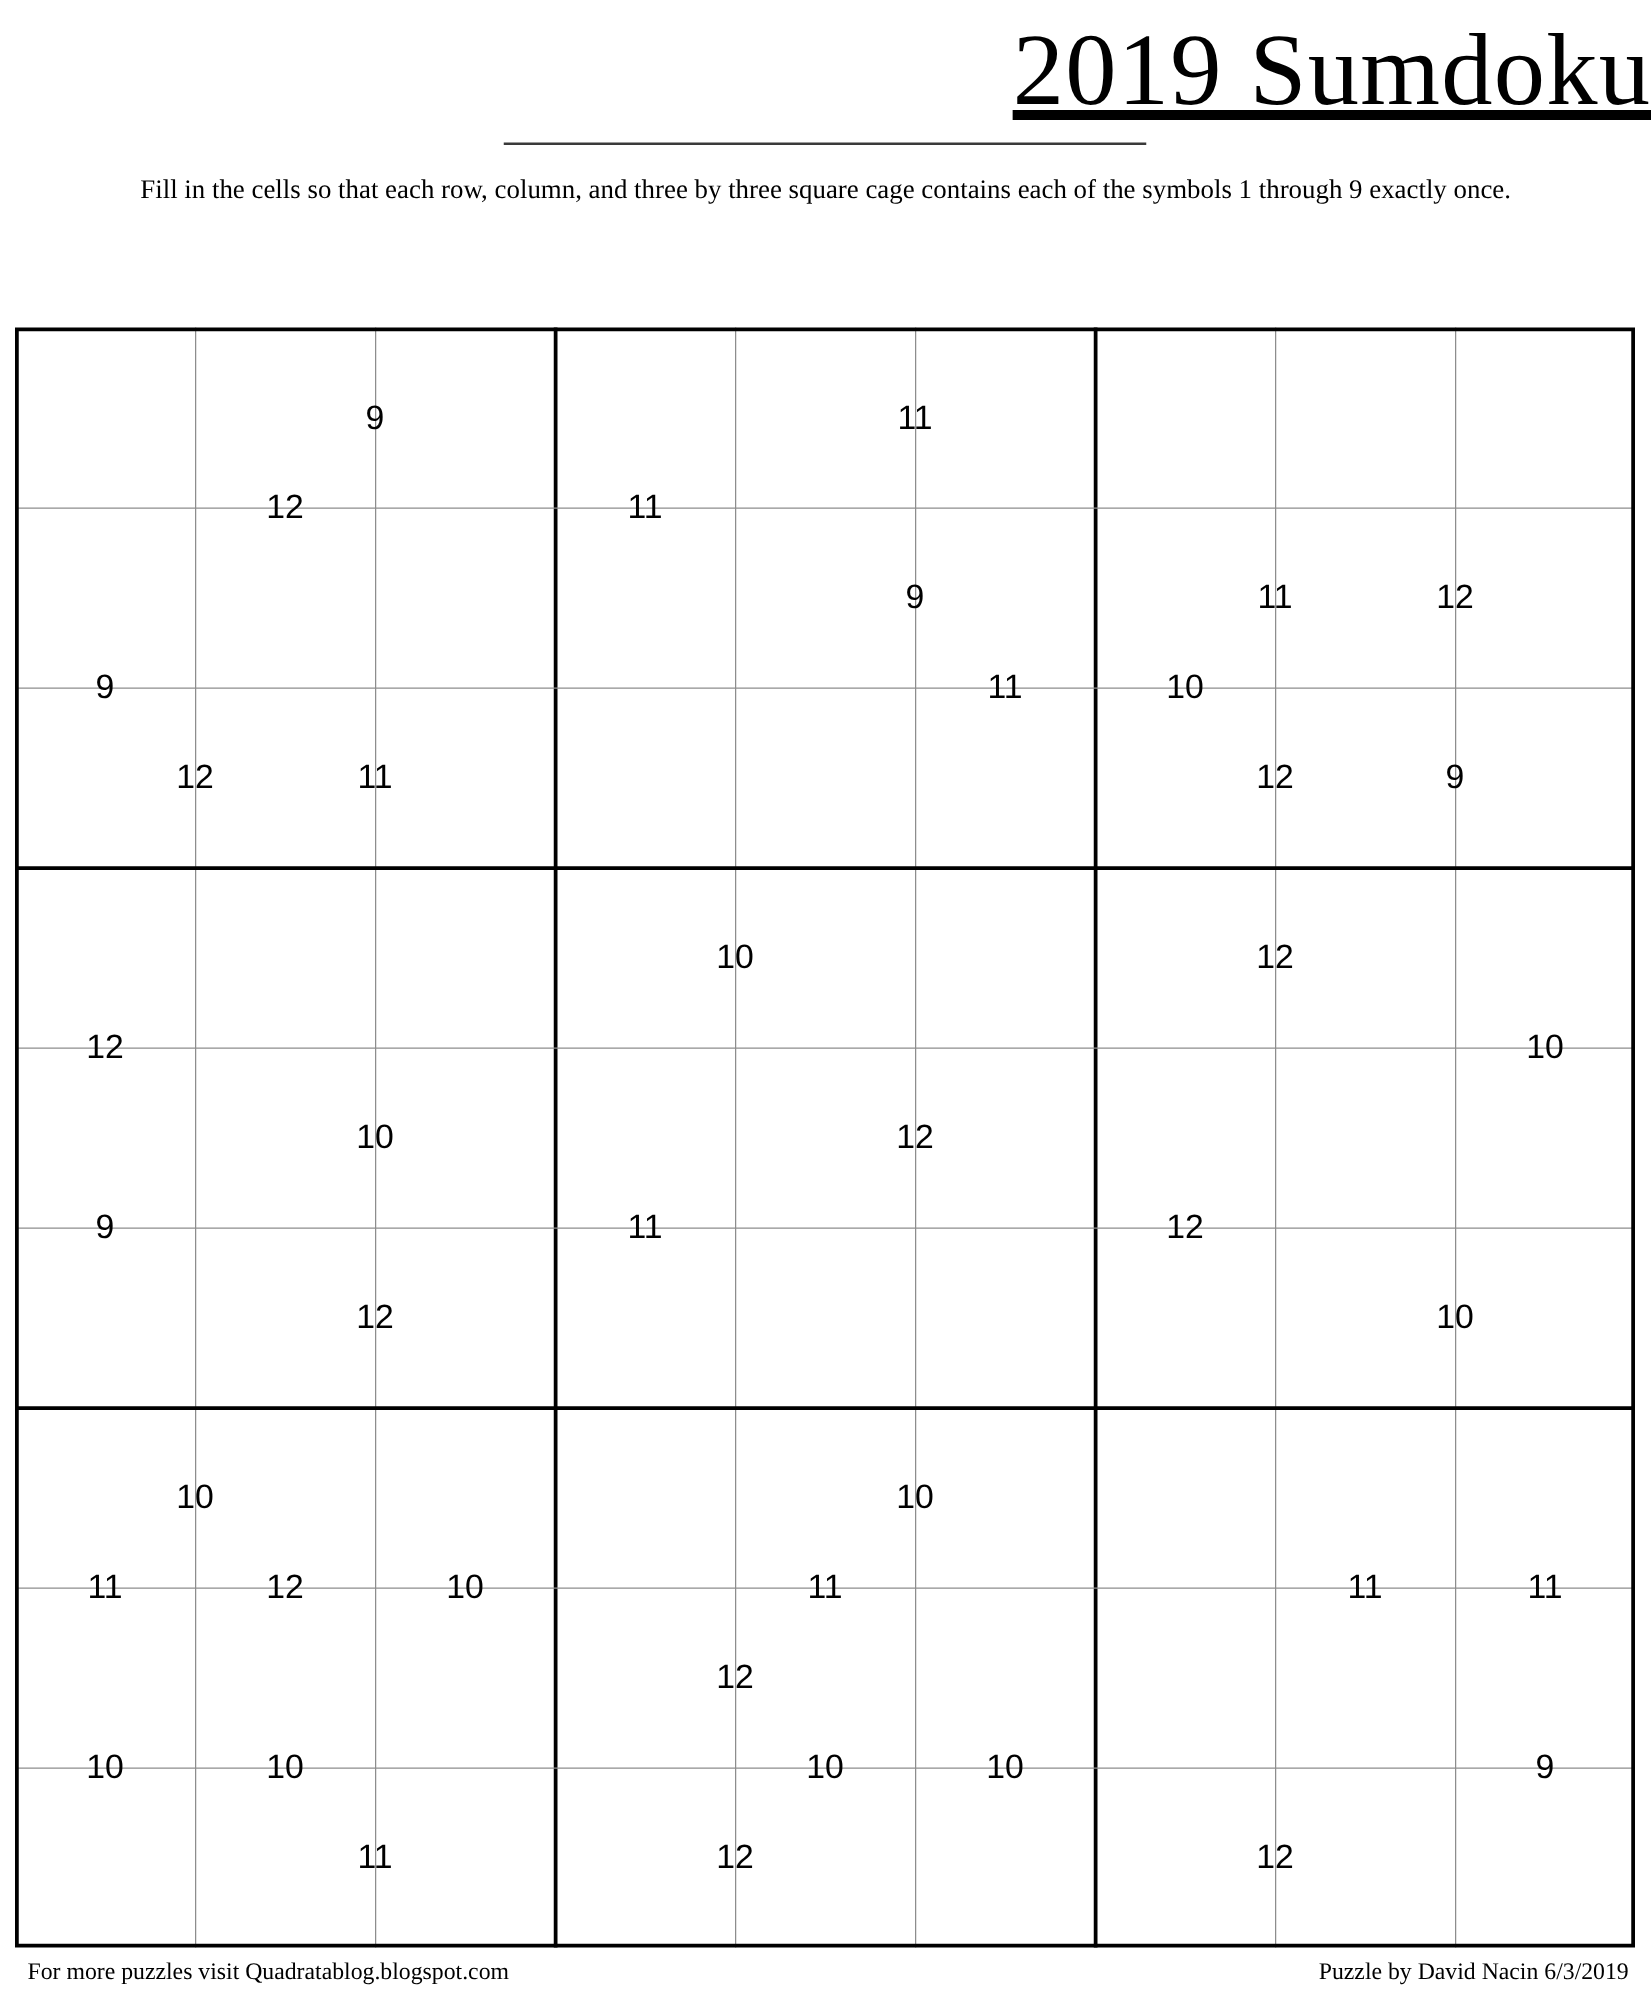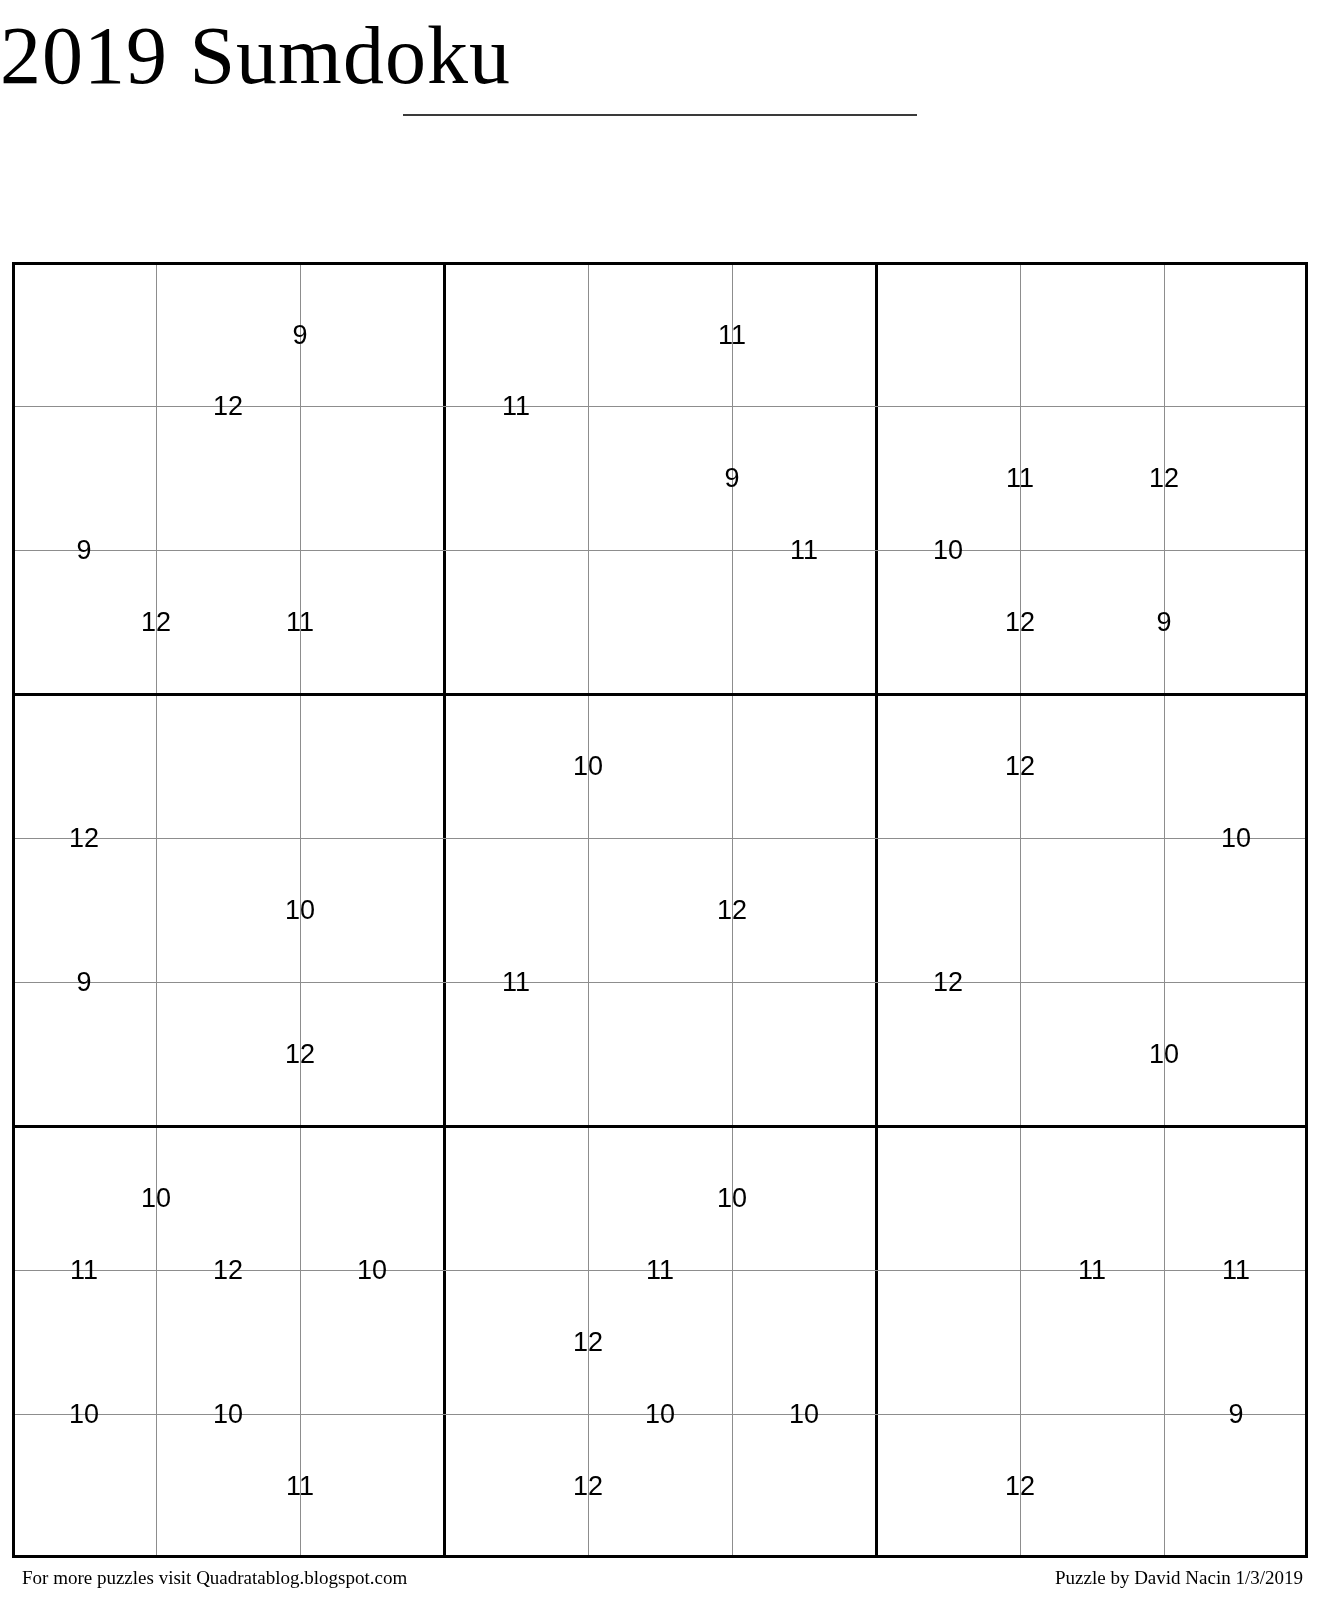--- a/index.html
+++ b/index.html
@@ -22,27 +22,28 @@
     left: 0;
     top: 0;
     width: 1321px;
     height: 258px;
   }
   #puzzle-title {
     position: absolute;
     left: 0;
     top: 8px;
     width: 1321px;
-    text-align: left;
+    text-align: right;
     font-size: 82px;
     line-height: 96px;
     font-weight: 400;
     letter-spacing: 1px;
     font-family: "Liberation Serif", "DejaVu Serif", serif;
     white-space: nowrap;
+    text-decoration: underline;
   }
   #title-rule {
     position: absolute;
     left: 403px;
     top: 114px;
     width: 514px;
     height: 2px;
     background: #3a3a3a;
   }
   #instructions {
@@ -119,20 +120,21 @@
     text-align: right;
   }
 </style>
 </head>
 <body>
 
 <div id="header">
   <div id="puzzle-title">2019 Sumdoku</div>
   <div id="title-rule"></div>
   <div id="instructions">
+    <span class="line">Fill in the cells so that each row, column, and three by three square cage contains each of the symbols 1 through 9 exactly once.</span>
   </div>
 </div>
 
 <div id="grid-wrap">
   <div id="grid-lines">
       <div class="gline v" style="left: 144px;"></div>
       <div class="gline v" style="left: 288px;"></div>
       <div class="gline v thick" style="left: 431px;"></div>
       <div class="gline v" style="left: 576px;"></div>
       <div class="gline v" style="left: 720px;"></div>
@@ -189,13 +191,13 @@
       <div class="clue" style="left: 792px; top: 1152px;">10</div>
       <div class="clue" style="left: 576px; top: 1224px;">12</div>
       <div class="clue" style="left: 1080px; top: 1008px;">11</div>
       <div class="clue" style="left: 1224px; top: 1008px;">11</div>
       <div class="clue" style="left: 1224px; top: 1152px;">9</div>
       <div class="clue" style="left: 1008px; top: 1224px;">12</div>
     </div>
 </div>
 
 <div id="footer-left">For more puzzles visit Quadratablog.blogspot.com</div>
-<div id="footer-right">Puzzle by David Nacin 1/3/2019</div>
+<div id="footer-right">Puzzle by David Nacin 6/3/2019</div>
 
 </body></html>

